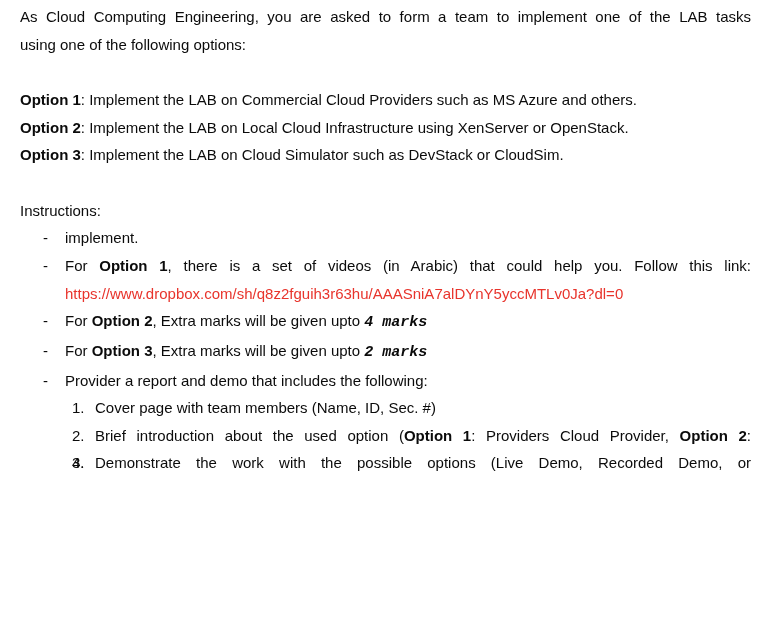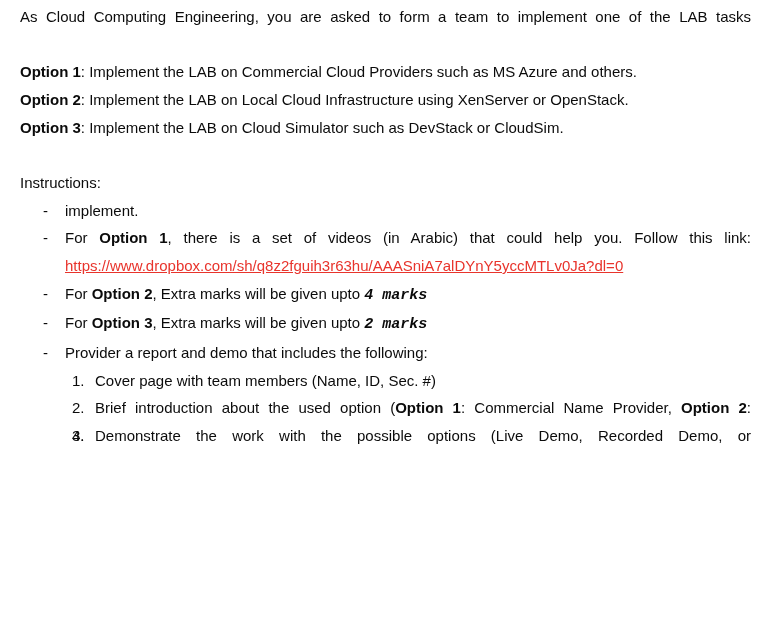--- a/index.html
+++ b/index.html
@@ -32,32 +32,32 @@
     font-size:15px;line-height:27.65px;
   }
   .bullet > .marker{left:23px;}
   .num    > .marker{left:52px;}
   .bullet > .lines{margin-left:45px;}
   .num    > .lines{margin-left:75px;}
   .b{font-weight:bold;}
   .i{font-style:italic;font-family:Liberation Mono, monospace;}
   .link{
     color:var(--link,#e8342c);
-    text-decoration:underline;
     cursor:pointer;
   }
 </style>
 </head>
 <body>
 
 <div class="doc">
   <div>
       <div class="block para">
         <div class="lines">
           <div class="line just"><span>As Cloud Computing Engineering, you are asked to form a team to implement one of the LAB tasks</span></div>
+          <div class="line"><span>using one of the following options:</span></div>
         </div>
       </div>
       <div class="spacer"></div>
       <div class="block para">
         <div class="lines">
           <div class="line"><span class="b">Option 1</span><span>: Implement the LAB on Commercial Cloud Providers such as MS Azure and others.</span></div>
         </div>
       </div>
       <div class="block para">
         <div class="lines">
@@ -108,21 +108,21 @@
       </div>
       <div class="block num">
         <span class="marker">1.</span>
         <div class="lines">
           <div class="line"><span>Cover page with team members (Name, ID, Sec. #)</span></div>
         </div>
       </div>
       <div class="block num">
         <span class="marker">2.</span>
         <div class="lines">
-          <div class="line just"><span>Brief introduction about the used option (</span><span class="b">Option 1</span><span>: Commercial Name Provider, </span><span class="b">Option 2</span><span>:</span></div>
+          <div class="line just"><span>Brief introduction about the used option (</span><span class="b">Option 1</span><span>: Providers Cloud Provider, </span><span class="b">Option 2</span><span>:</span></div>
         </div>
       </div>
       <div class="block num">
         <span class="marker">3.</span>
       </div>
       <div class="block num">
         <span class="marker">4.</span>
         <div class="lines">
           <div class="line just"><span>Demonstrate the work with the possible options (Live Demo, Recorded Demo, or</span></div>
         </div>

